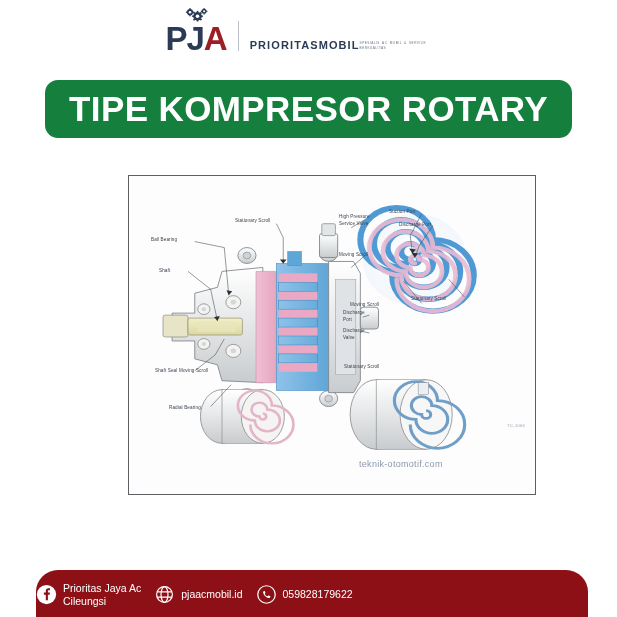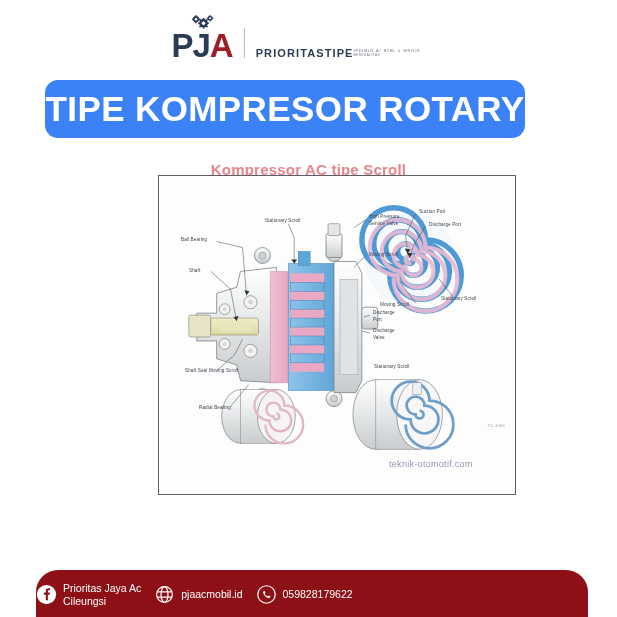--- a/index.html
+++ b/index.html
@@ -24,21 +24,21 @@
   }
 
   
   .brand-header {
     position: absolute;
     left: 0;
     top: 0;
     width: 599px;
     height: 62px;
     display: flex;
-    align-items: flex-end;
+    align-items: center;
     justify-content: center;
   }
   .brand-lockup {
     display: flex;
     align-items: flex-end;
     gap: 9px;
   }
   .brand-mark {
     position: relative;
     display: flex;
@@ -89,23 +89,23 @@
     margin-top: 2px;
     width: 74px;
     word-spacing: 1px;
   }
 
   
   .title-banner {
     position: absolute;
     left: 45px;
     top: 80px;
-    width: 480px;
+    width: 527px;
     height: 58px;
-    background: #3b82f6;
+    background: #15803d;
     border-radius: 13px;
     display: flex;
     align-items: center;
     justify-content: center;
     box-sizing: border-box;
   }
   .title-banner .title-text {
     color: #ffffff;
     font-family: "Liberation Sans", sans-serif;
     font-size: 35px;
@@ -124,27 +124,26 @@
     font-family: "Liberation Sans", sans-serif;
     font-size: 15px;
     font-weight: bold;
     color: #e8848c;
     letter-spacing: 0.2px;
   }
   .diagram-frame {
     position: absolute;
     left: 128px;
     top: 175px;
-    width: 358px;
+    width: 408px;
     height: 320px;
     background: #fdfdfd;
     border: 1px solid #5d5f63;
     box-sizing: border-box;
     overflow: hidden;
-    margin-left: 30px;
   }
   .diagram-inner {
     position: absolute;
     inset: 0;
   }
   .diagram-svg { display: block; width: 100%; height: 100%; }
 
   .wm {
     position: absolute;
     left: 230px;
@@ -252,32 +251,31 @@
             </g>
           </svg>
         </div>
         <div class="brand-pja"><span>P</span><span>J</span><span class="letter-a">A</span></div>
       </div>
 
       <div class="brand-divider"></div>
 
       <div class="brand-words">
         <div class="brand-line1">PRIORITAS</div>
-        <div class="brand-line2">TIPE</div>
+        <div class="brand-line2">MOBIL</div>
         <div class="brand-tagline">SPESIALIS AC MOBIL &amp; SERVICE BERKUALITAS</div>
       </div>
 
     </div>
   </div>
 
   <div class="title-banner">
     <div class="title-text">TIPE KOMPRESOR ROTARY</div>
   </div>
 
-  <div class="diagram-caption">Kompressor AC tipe Scroll</div>
 
   <div class="diagram-frame">
     <div class="diagram-inner">
 
       <svg class="diagram-svg" viewBox="0 0 358 320" preserveAspectRatio="none" aria-hidden="true">
         <defs>
           <linearGradient id="gMetal" x1="0" y1="0" x2="0" y2="1">
             <stop offset="0%" stop-color="#ffffff"></stop>
             <stop offset="45%" stop-color="#e7e9ea"></stop>
             <stop offset="100%" stop-color="#c9ccce"></stop>

